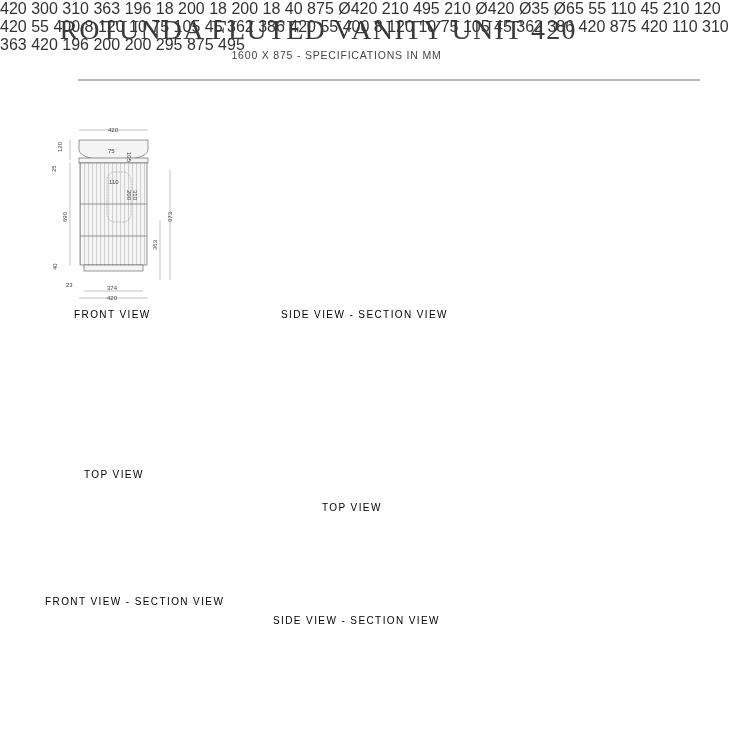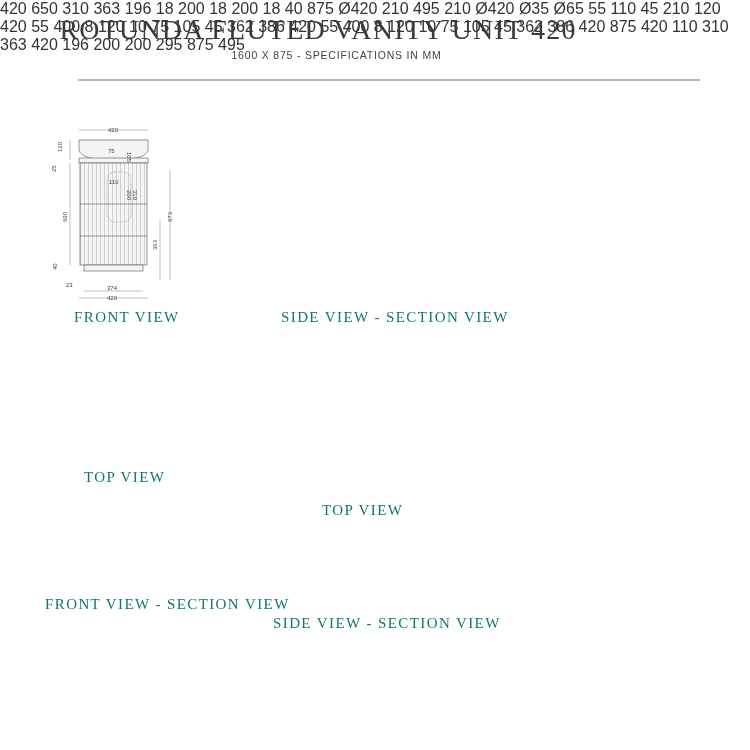--- a/index.html
+++ b/index.html
@@ -1,20 +1,20 @@
 <!DOCTYPE html>
 <html><head>
 <meta charset="utf-8">
 <style>
   html,body{margin:0;padding:0;background:#ffffff;}
   body{width:750px;height:750px;position:relative;overflow:hidden;font-family:"Liberation Sans",sans-serif;color:#333;}
   .title{position:absolute;left:0;top:14px;width:636px;text-align:center;font-family:"Liberation Serif",serif;font-size:28px;letter-spacing:1.2px;color:#3a3a3a;font-weight:normal;}
   .subtitle{position:absolute;left:0;top:49px;width:673px;text-align:center;font-family:"Liberation Sans",sans-serif;font-size:10.5px;letter-spacing:0.8px;color:#444;}
   .divider{position:absolute;left:78px;top:79px;width:622px;height:2px;background:#b8b8b8;}
-  .view-label{position:absolute;font-family:Liberation Serif, serif;font-size:15px;letter-spacing:1.4px;color:#0f766e;white-space:nowrap;}
+  .view-label{position:absolute;font-family:Liberation Sans, sans-serif;font-size:10px;letter-spacing:1.4px;color:#000000;white-space:nowrap;}
   svg.drawing{position:absolute;left:0;top:0;width:750px;height:750px;}
   svg text{font-family:"Liberation Sans",sans-serif;font-size:6px;fill:#444;}
   .ln{stroke:#555;stroke-width:0.6;fill:none;}
   .dim{stroke:#777;stroke-width:0.45;fill:none;}
   .body{fill:#f4f4f4;stroke:#555;stroke-width:0.6;}
 </style>
 </head>
 <body>
 
 
@@ -65,21 +65,21 @@
   </svg><div></div>
 
   
   <g>
     <line class="dim" x1="316" y1="130" x2="385" y2="130">
     <text x="343" y="132">420</text>
     <path class="body" d="M316,138 L385,138 L385,150 Q380,160 355,160 L316,160 Z">
     <rect x="318" y="140" width="12" height="18" fill="none" stroke="#777" stroke-width="0.5">
     <rect x="318" y="160" width="65" height="112" fill="#fafafa" stroke="#555" stroke-width="0.6">
     <line class="dim" x1="320" y1="173" x2="381" y2="173">
-    <text x="343" y="175">650</text>
+    <text x="343" y="175">300</text>
     <line class="ln" x1="320" y1="205" x2="381" y2="205">
     <line class="ln" x1="320" y1="236" x2="381" y2="236">
     <line class="ln" x1="320" y1="266" x2="381" y2="266">
     <line class="dim" x1="306" y1="165" x2="306" y2="218">
     <text x="303" y="195" transform="rotate(-90 303 195)">310</text>
     <line class="dim" x1="306" y1="218" x2="306" y2="278">
     <text x="303" y="253" transform="rotate(-90 303 253)">363</text>
     <text x="393" y="183" transform="rotate(90 393 183)">196</text>
     <text x="401" y="186" transform="rotate(90 401 186)">18</text>
     <text x="393" y="213" transform="rotate(90 393 213)">200</text>

